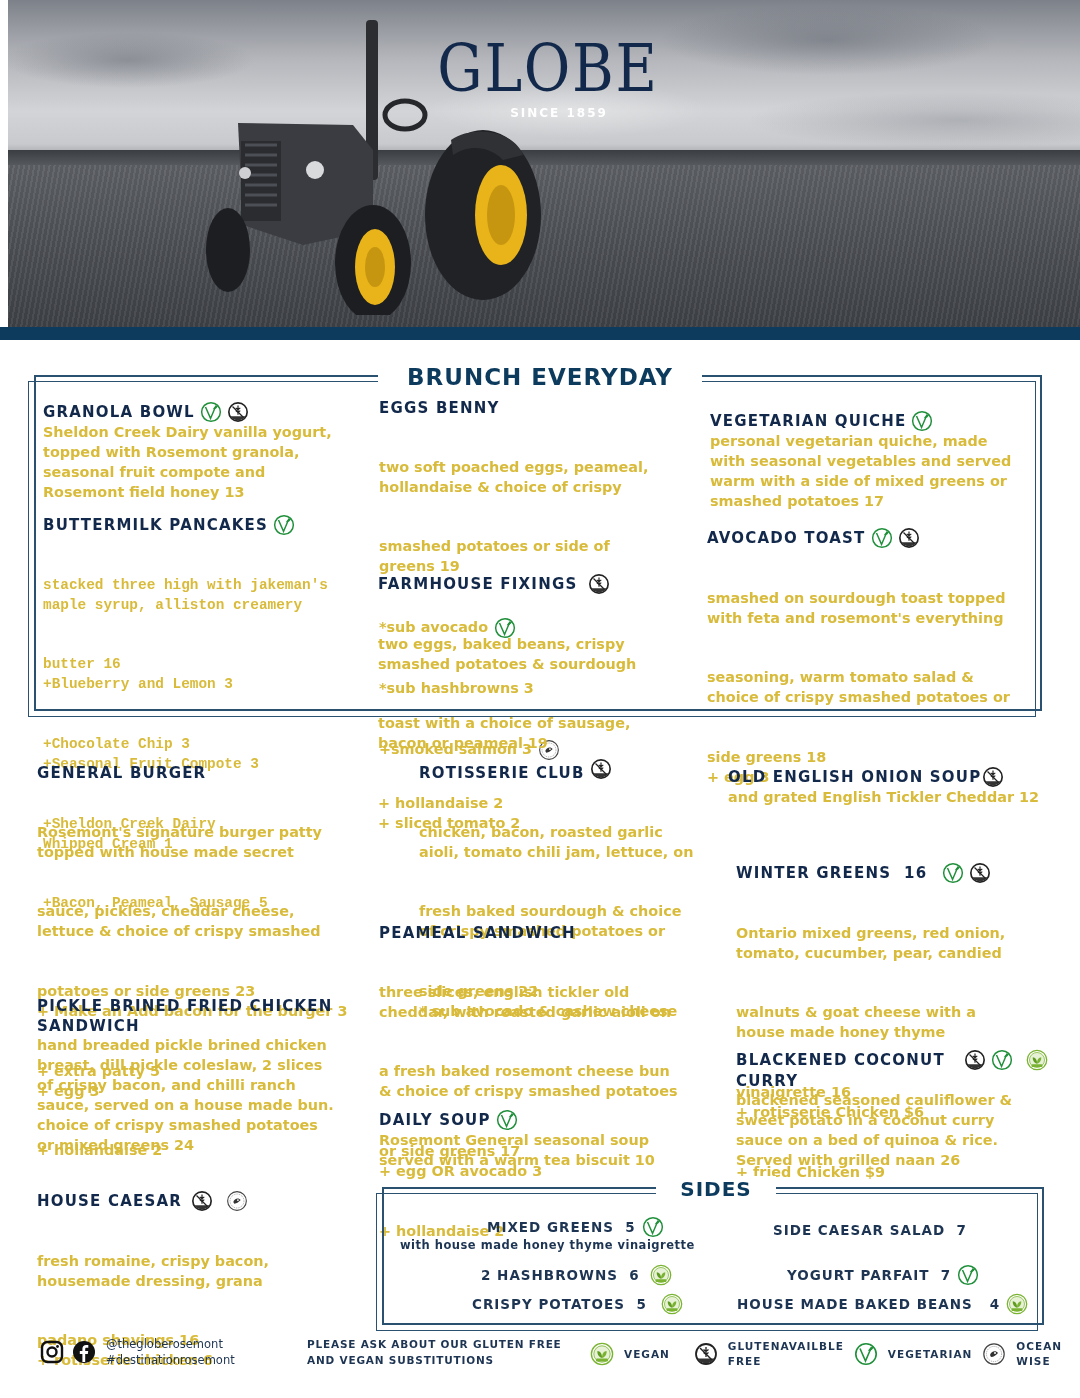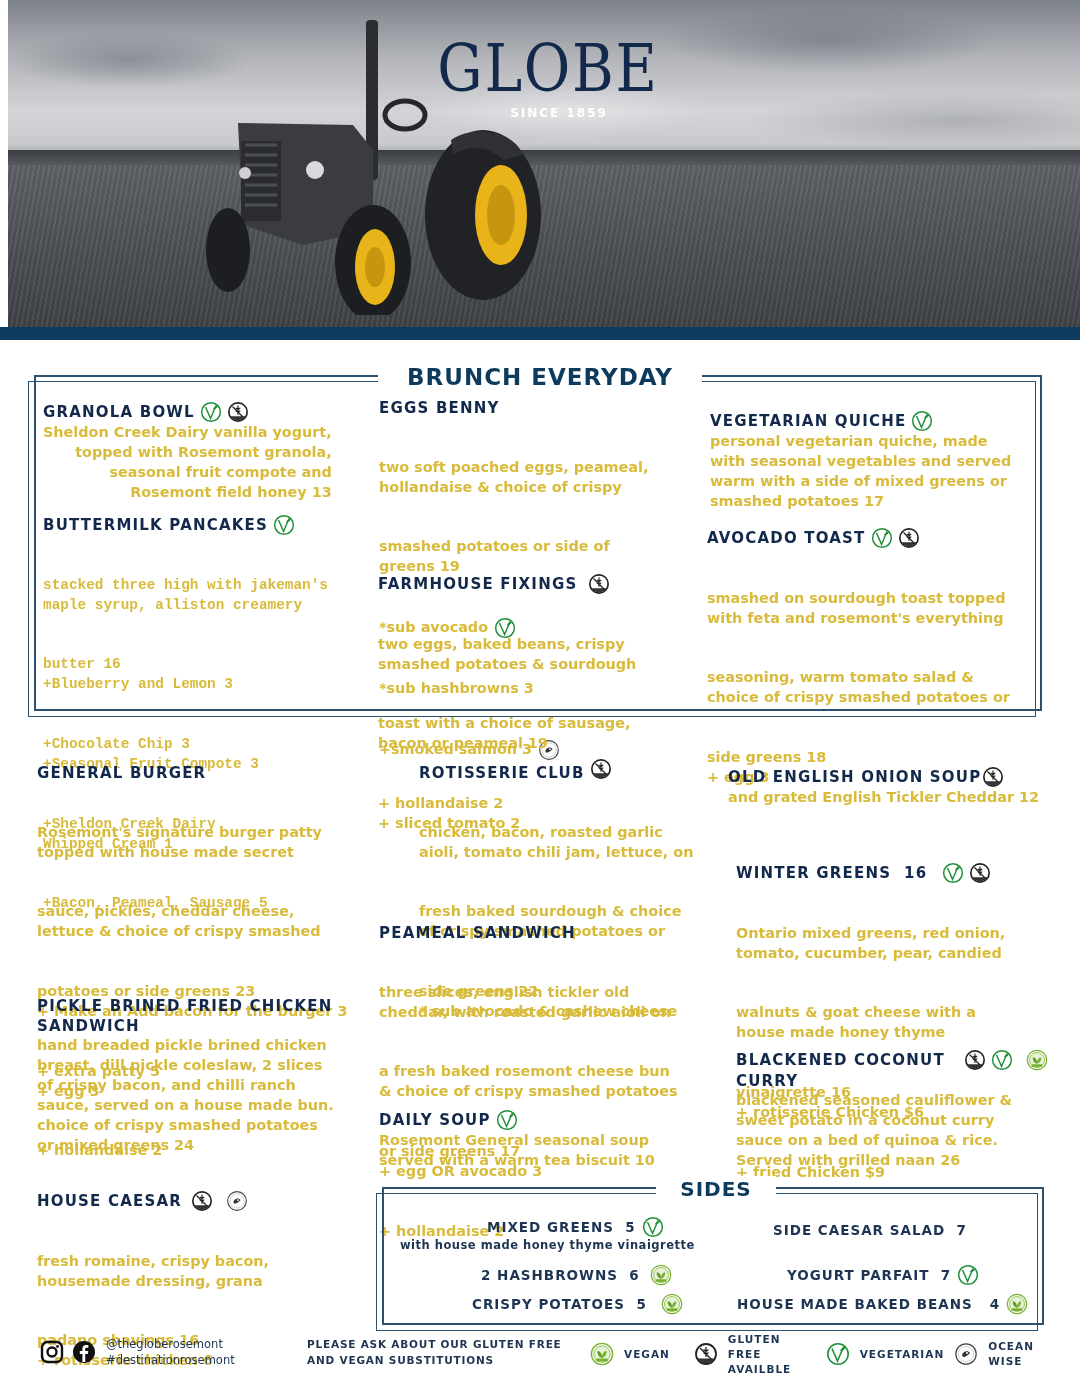--- a/index.html
+++ b/index.html
@@ -113,21 +113,21 @@
     <div class="name">GLOBE</div>
     <div class="since">SINCE 1859</div>
   </div>
 </div>
 <div class="hero-band"></div>
 
 <div class="frame" style="left:34px;top:375px;width:1008px;height:336px;"></div>
 <div class="frame-inner" style="left:28px;top:381px;width:1008px;height:336px;"></div>
 <div class="frame-title" style="left:378px;top:362px;width:324px;height:30px;font-size:23px;line-height:30px;">BRUNCH EVERYDAY</div>
 
-<div class="item" style="left:43px;top:401px;text-align:right;">
+<div class="item" style="left:43px;top:401px;">
   <div class="title">
       <span>GRANOLA BOWL</span>
     <span class="ico">
         <svg>
           <use href="#sym-veg"></use>
         </svg>
       </span>
     <span class="ico">
         <svg>
           <use href="#sym-gf"></use>
@@ -469,21 +469,21 @@
           </svg>
         </span>
       <span>VEGAN</span>
     </div>
     <div class="lg" style="margin-left:14px">
       <span class="ico" style="width:24px;height:24px">
           <svg>
             <use href="#sym-gf"></use>
           </svg>
         </span>
-      <span style="display:flex;flex-direction:column">
+      <span style="display:flex;">
           <span>GLUTEN FREE</span>
           <span>AVAILBLE</span>
         </span>
     </div>
     <div class="lg">
       <span class="ico" style="width:24px;height:24px">
           <svg>
             <use href="#sym-veg"></use>
           </svg>
         </span>

